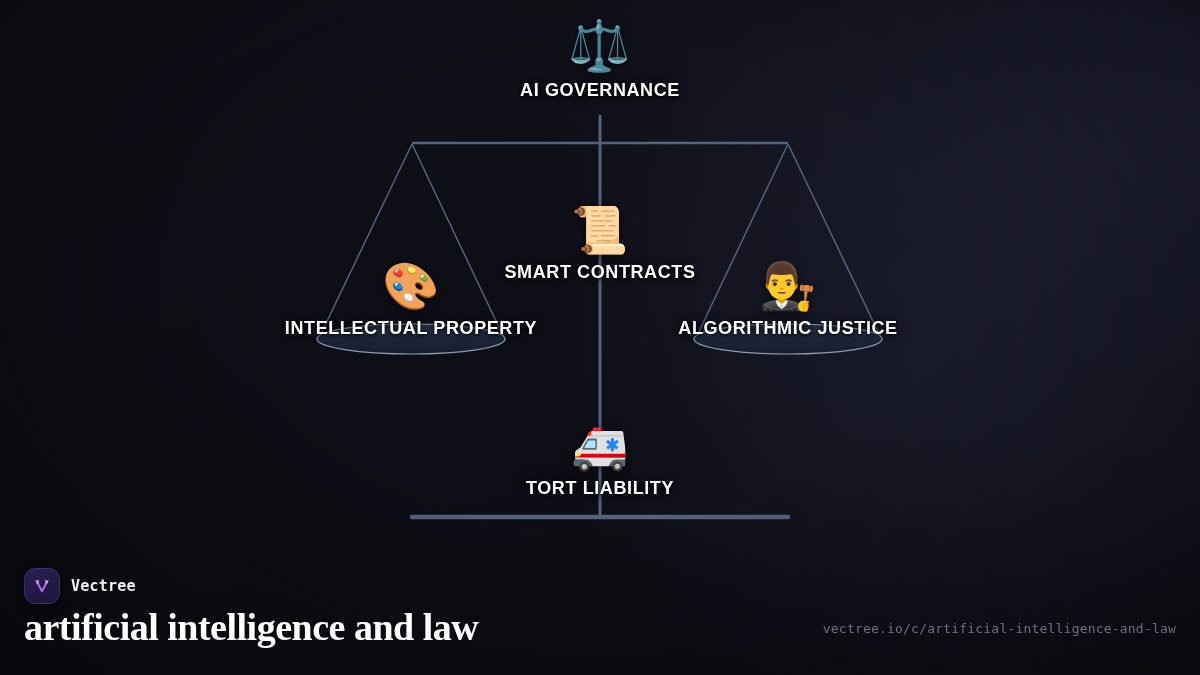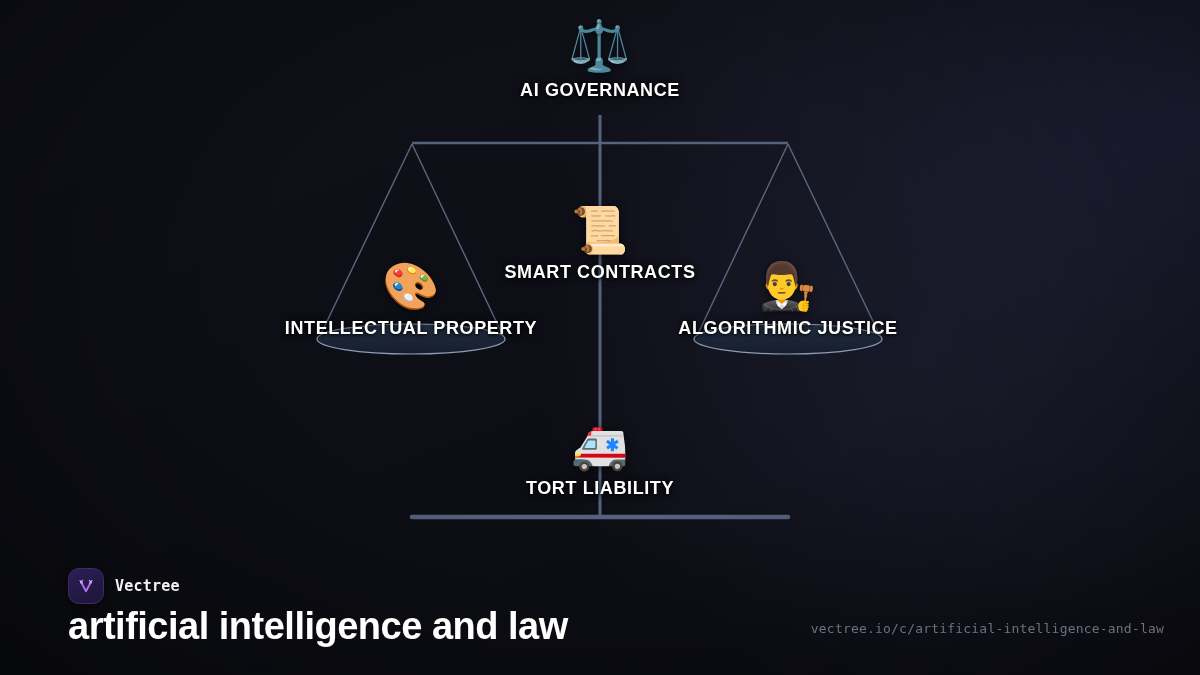--- a/index.html
+++ b/index.html
@@ -73,21 +73,20 @@
   #node-bottom     { left: 600px; top: 420px; }
 
   #footer {
     position: absolute;
     left: 0;
     right: 0;
     bottom: 0;
     height: 120px;
     padding: 0 24px;
     box-sizing: border-box;
-    margin-left: 44px;
   }
   #brand {
     position: absolute;
     left: 24px;
     top: 13px;
     display: flex;
     align-items: center;
     gap: 11px;
   }
   #brand-logo {
@@ -106,29 +105,29 @@
     font-family: "DejaVu Sans Mono", "Liberation Mono", monospace;
     font-size: 15px;
     font-weight: bold;
     letter-spacing: 0.2px;
   }
   #page-title {
     position: absolute;
     left: 24px;
     top: 50px;
     color: #ffffff;
-    font-family: Liberation Sans, sans-serif;
+    font-family: Liberation Serif, serif;
     font-size: 38px;
     font-weight: bold;
     letter-spacing: -0.5px;
     white-space: nowrap;
   }
   #page-url {
     position: absolute;
-    right: 36px;
+    right: 24px;
     top: 66px;
     color: #6e707f;
     font-family: "DejaVu Sans Mono", "Liberation Mono", monospace;
     font-size: 13px;
     letter-spacing: 0.2px;
     white-space: nowrap;
   }
 </style>
 </head>
 <body>

